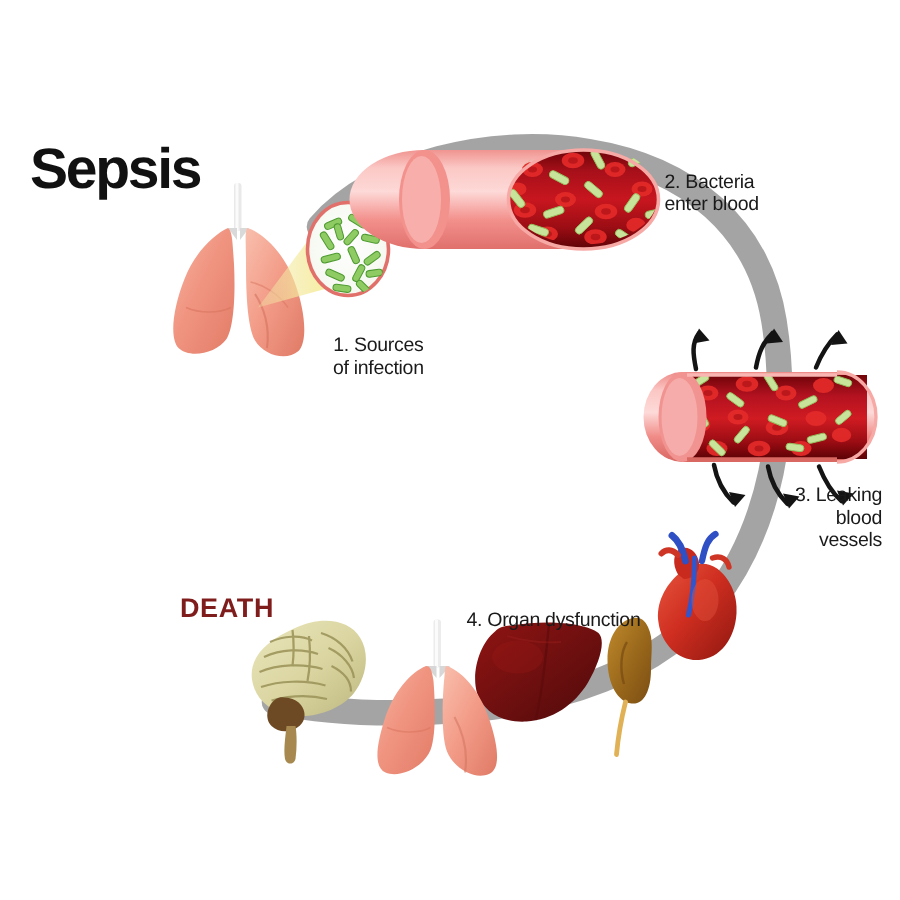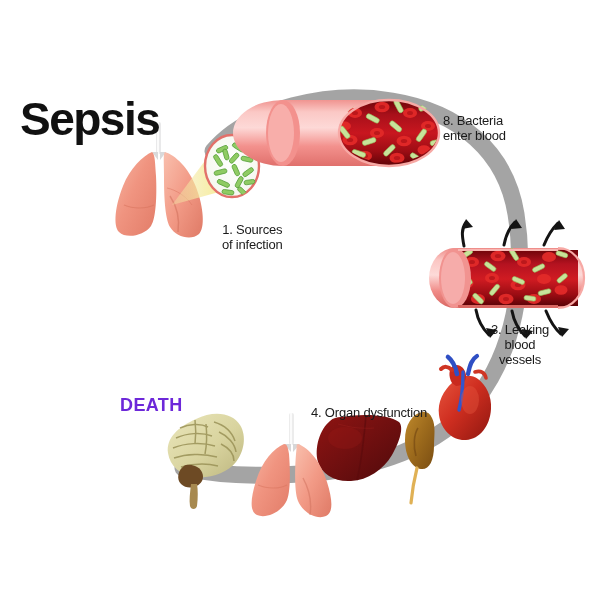--- a/index.html
+++ b/index.html
@@ -31,35 +31,35 @@
     font-family: "Liberation Sans", sans-serif;
     font-size: 13px;
     line-height: 15px;
     white-space: pre-line;
     letter-spacing: -0.2px;
   }
   #title {
     position: absolute;
     left: 20px;
     top: 92px;
-    font-size: 46px;
+    font-size: 38px;
     font-weight: bold;
     color: #111111;
     letter-spacing: -1.5px;
     font-family: "Liberation Sans", sans-serif;
   }
   #label-sources { left: 222px; top: 205px; text-align: center; margin-top: 17px; }
   #label-bacteria { left: 443px; top: 113px; text-align: left; }
-  #label-leaking { left: 484px; top: 322px; text-align: center; width: 72px; }
+  #label-leaking { left: 516px; top: 322px; text-align: right; width: 72px; }
   #label-organ { left: 311px; top: 390px; text-align: left; margin-top: 15px; }
   #label-death {
     left: 120px; top: 398px;
     font-size: 18px;
     font-weight: bold;
-    color: #6d28d9;
+    color: #7f1d1d;
     letter-spacing: 0.4px;
   }
 </style>
 </head>
 <body>
 
 <div id="canvas">
 
   <svg id="art" viewBox="0 0 600 600" xmlns="http://www.w3.org/2000/svg">
     <defs>
@@ -431,21 +431,21 @@
                C 191 510, 196 510, 197 506
                C 198 498, 198 490, 197 484 Z" fill="#a7894f"></path>
     </g>
   </svg>
 
   <div id="title">Sepsis</div>
 
   <div class="lbl" id="label-sources">1. Sources
 of infection</div>
 
-  <div class="lbl" id="label-bacteria">8. Bacteria
+  <div class="lbl" id="label-bacteria">2. Bacteria
 enter blood</div>
 
   <div class="lbl" id="label-leaking">3. Leaking
 blood
 vessels</div>
 
   <div class="lbl" id="label-organ">4. Organ dysfunction</div>
 
   <div class="lbl" id="label-death">DEATH</div>
 

